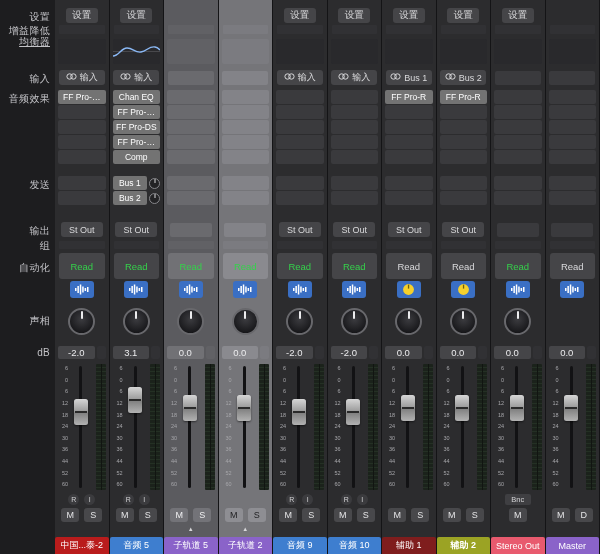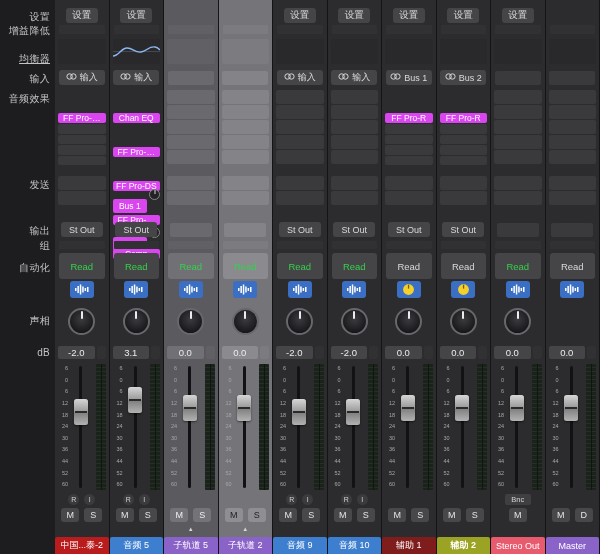--- a/index.html
+++ b/index.html
@@ -19,21 +19,21 @@
   .r-settings{top:8px;height:15px}
   .settings-btn{width:32px;height:15px;font-size:9.5px}
   .r-gr{top:25px;height:9px;padding:0 4px}
   .gr-box{flex:1;height:9px;background:var(--box);border-radius:1px}
   .r-eq{top:39px;height:25px;padding:0 3px}
   .eq-box{flex:1;height:25px;background:var(--box);border-radius:2px;position:relative;overflow:hidden}
   .tone-dark .eq-box{background:#29292c}
   .r-input{top:70px;height:15px}
   .input-btn{width:46px;height:15px;gap:3px;font-size:9px}
   .slot{background:var(--slot);border-radius:2px;height:14px;width:100%;}
-  .slot.filled{background:#d946ef;color:#fff;font-size:8.5px;display:flex;align-items:center;justify-content:center;margin-top:23px;}
+  .slot.filled{background:#737373;color:#fff;font-size:8.5px;display:flex;align-items:center;justify-content:center;}
   .in-empty{width:46px;height:14px}
   .r-fx{top:90px;height:75px;flex-direction:column;justify-content:flex-start;gap:1px;padding:0 3px}
   .r-sends{top:176px;height:30px;flex-direction:column;justify-content:flex-start;gap:1px;padding:0 3px}
   .send-wrap{display:flex;align-items:center;gap:2px;width:100%}
   .send-wrap .slot{flex:1}
   .mini-knob{width:9px;height:9px;border-radius:50%;background:#232325;border:1px solid #87878b;flex:0 0 auto;position:relative}
   .mini-knob::after{content:"";position:absolute;left:50%;top:0;width:1px;height:4px;background:#d9d9db;transform:translateX(-50%)}
   .r-output{top:222px;height:15px}
   .output-btn{width:42px;height:15px}
   .out-empty{width:42px;height:14px}
@@ -77,21 +77,21 @@
   .name-tab{width:100%;height:17px;display:flex;align-items:center;justify-content:center;font-size:9px;
             color:#fff;white-space:nowrap;overflow:hidden;border-radius:2px 2px 0 0}
 </style>
 </head>
 <body>
 
 <div id="app">
   <div id="labels">
       <div class="rowlabel" style="top: 10px;">设置</div>
       <div class="rowlabel" style="top: 24px;">增益降低</div>
-      <div class="rowlabel" style="top: 52px; text-decoration: underline;">均衡器</div>
+      <div class="rowlabel" style="top: 35px; text-decoration: underline;">均衡器</div>
       <div class="rowlabel" style="top: 72px;">输入</div>
       <div class="rowlabel" style="top: 92px;">音频效果</div>
       <div class="rowlabel" style="top: 178px;">发送</div>
       <div class="rowlabel" style="top: 224px;">输出</div>
       <div class="rowlabel" style="top: 239px;">组</div>
       <div class="rowlabel" style="top: 261px;">自动化</div>
       <div class="rowlabel" style="top: 314px;">声相</div>
       <div class="rowlabel" style="top: 347px;">dB</div>
     </div>
   <div id="strips">

